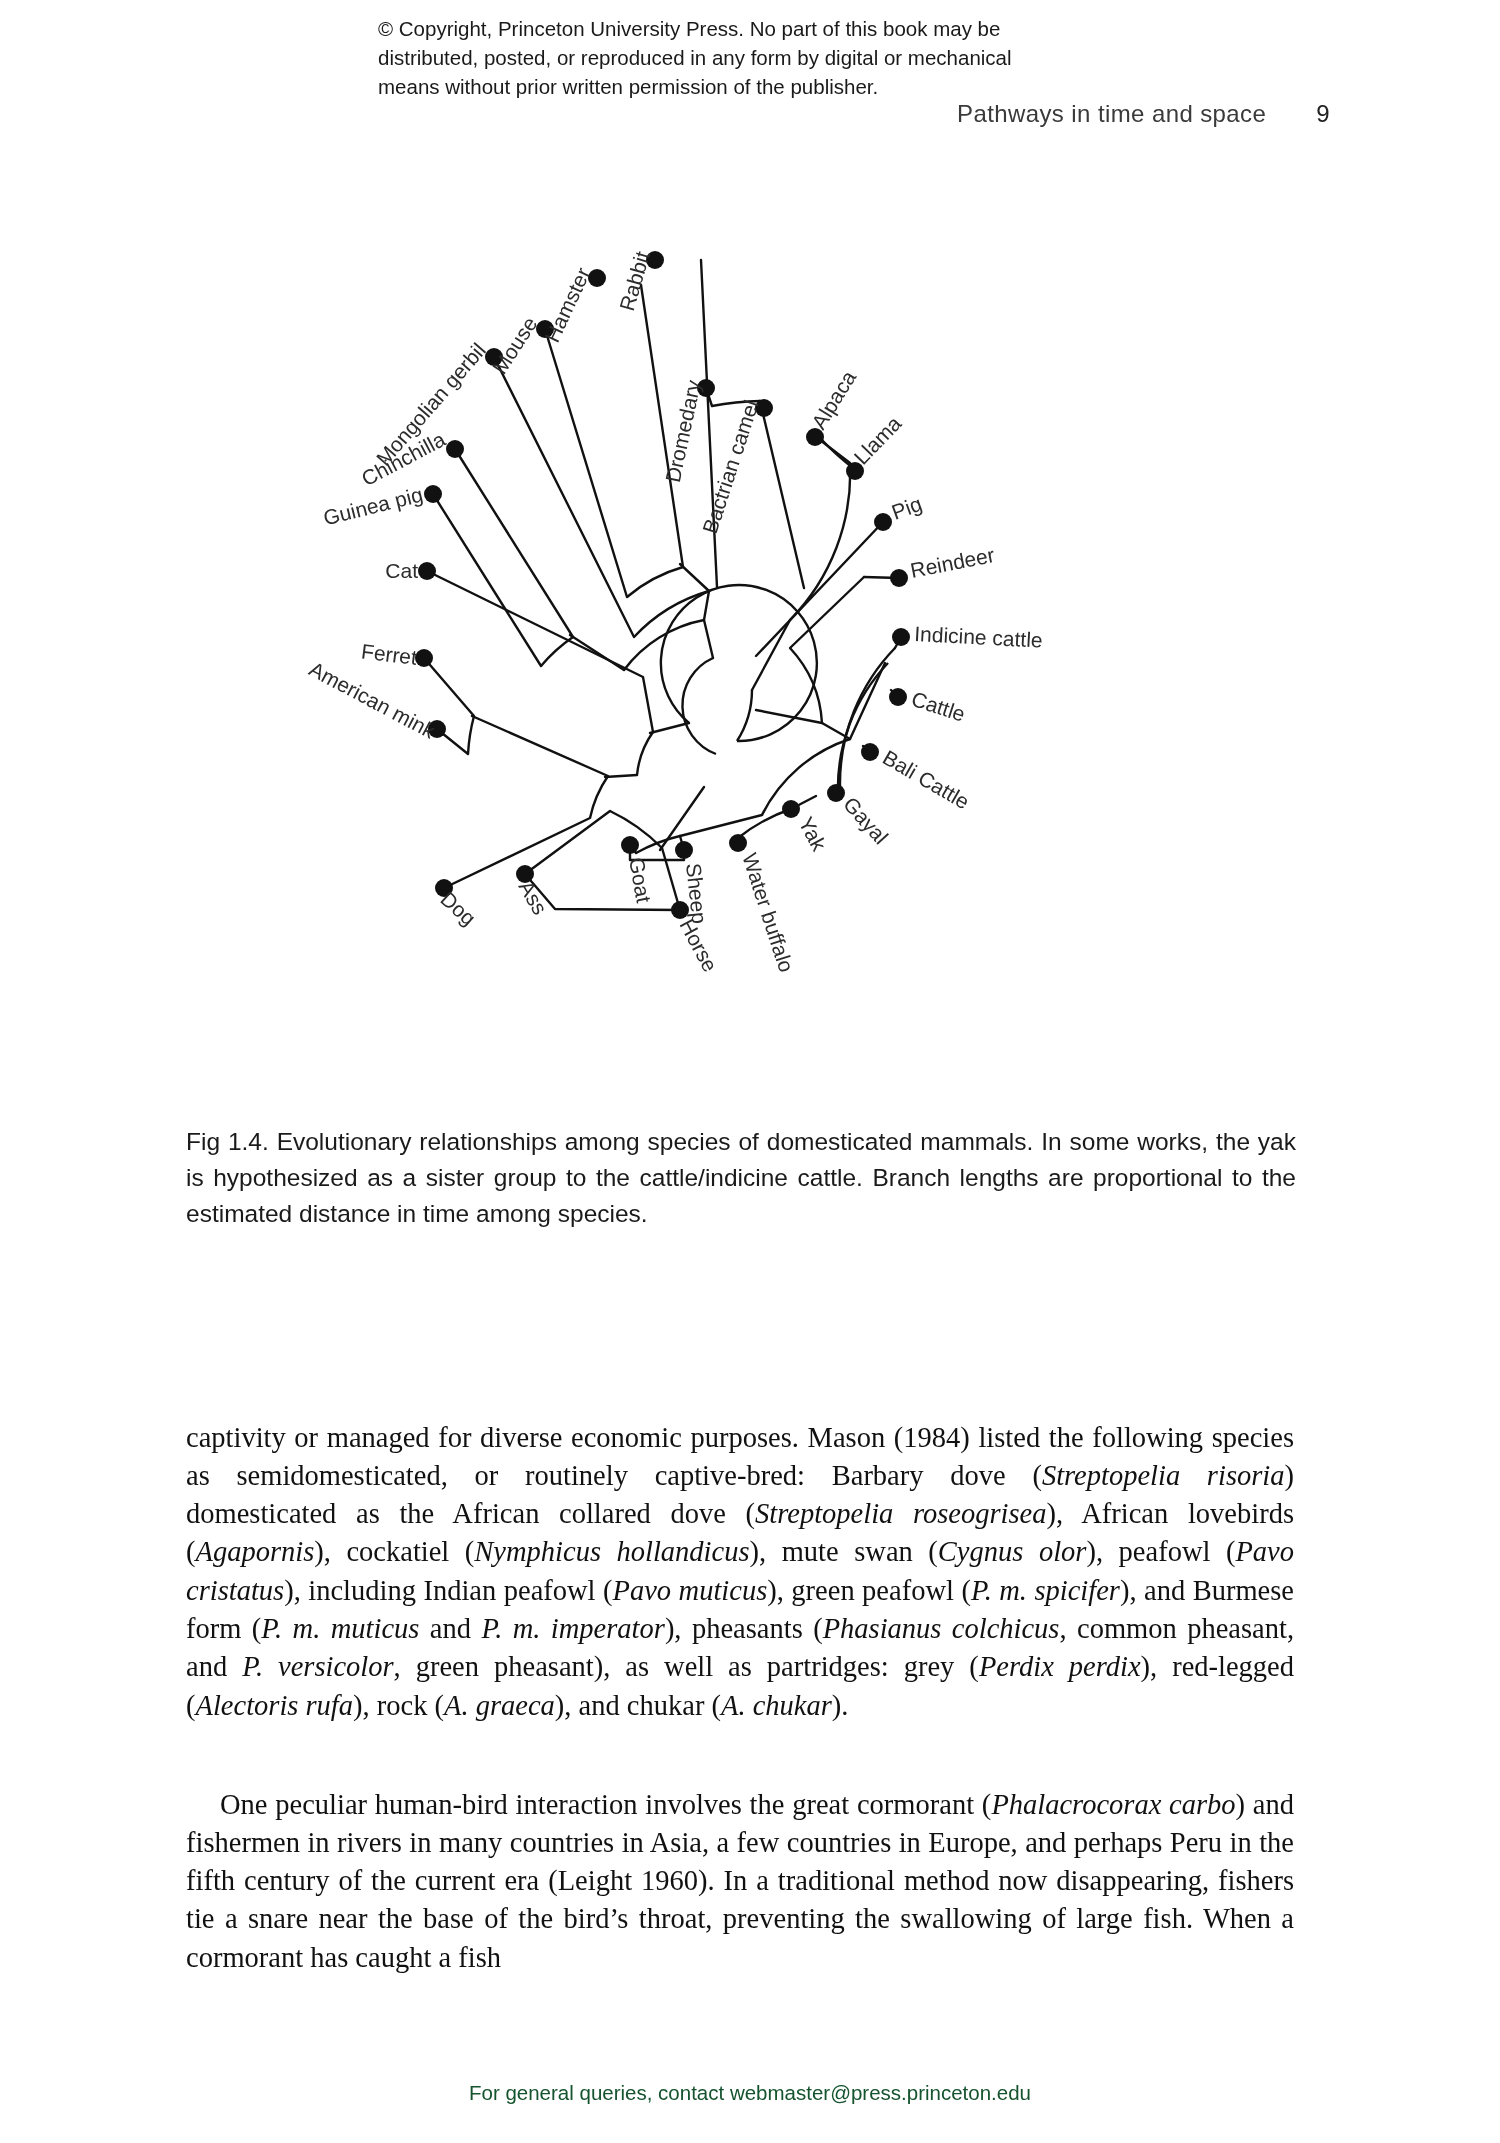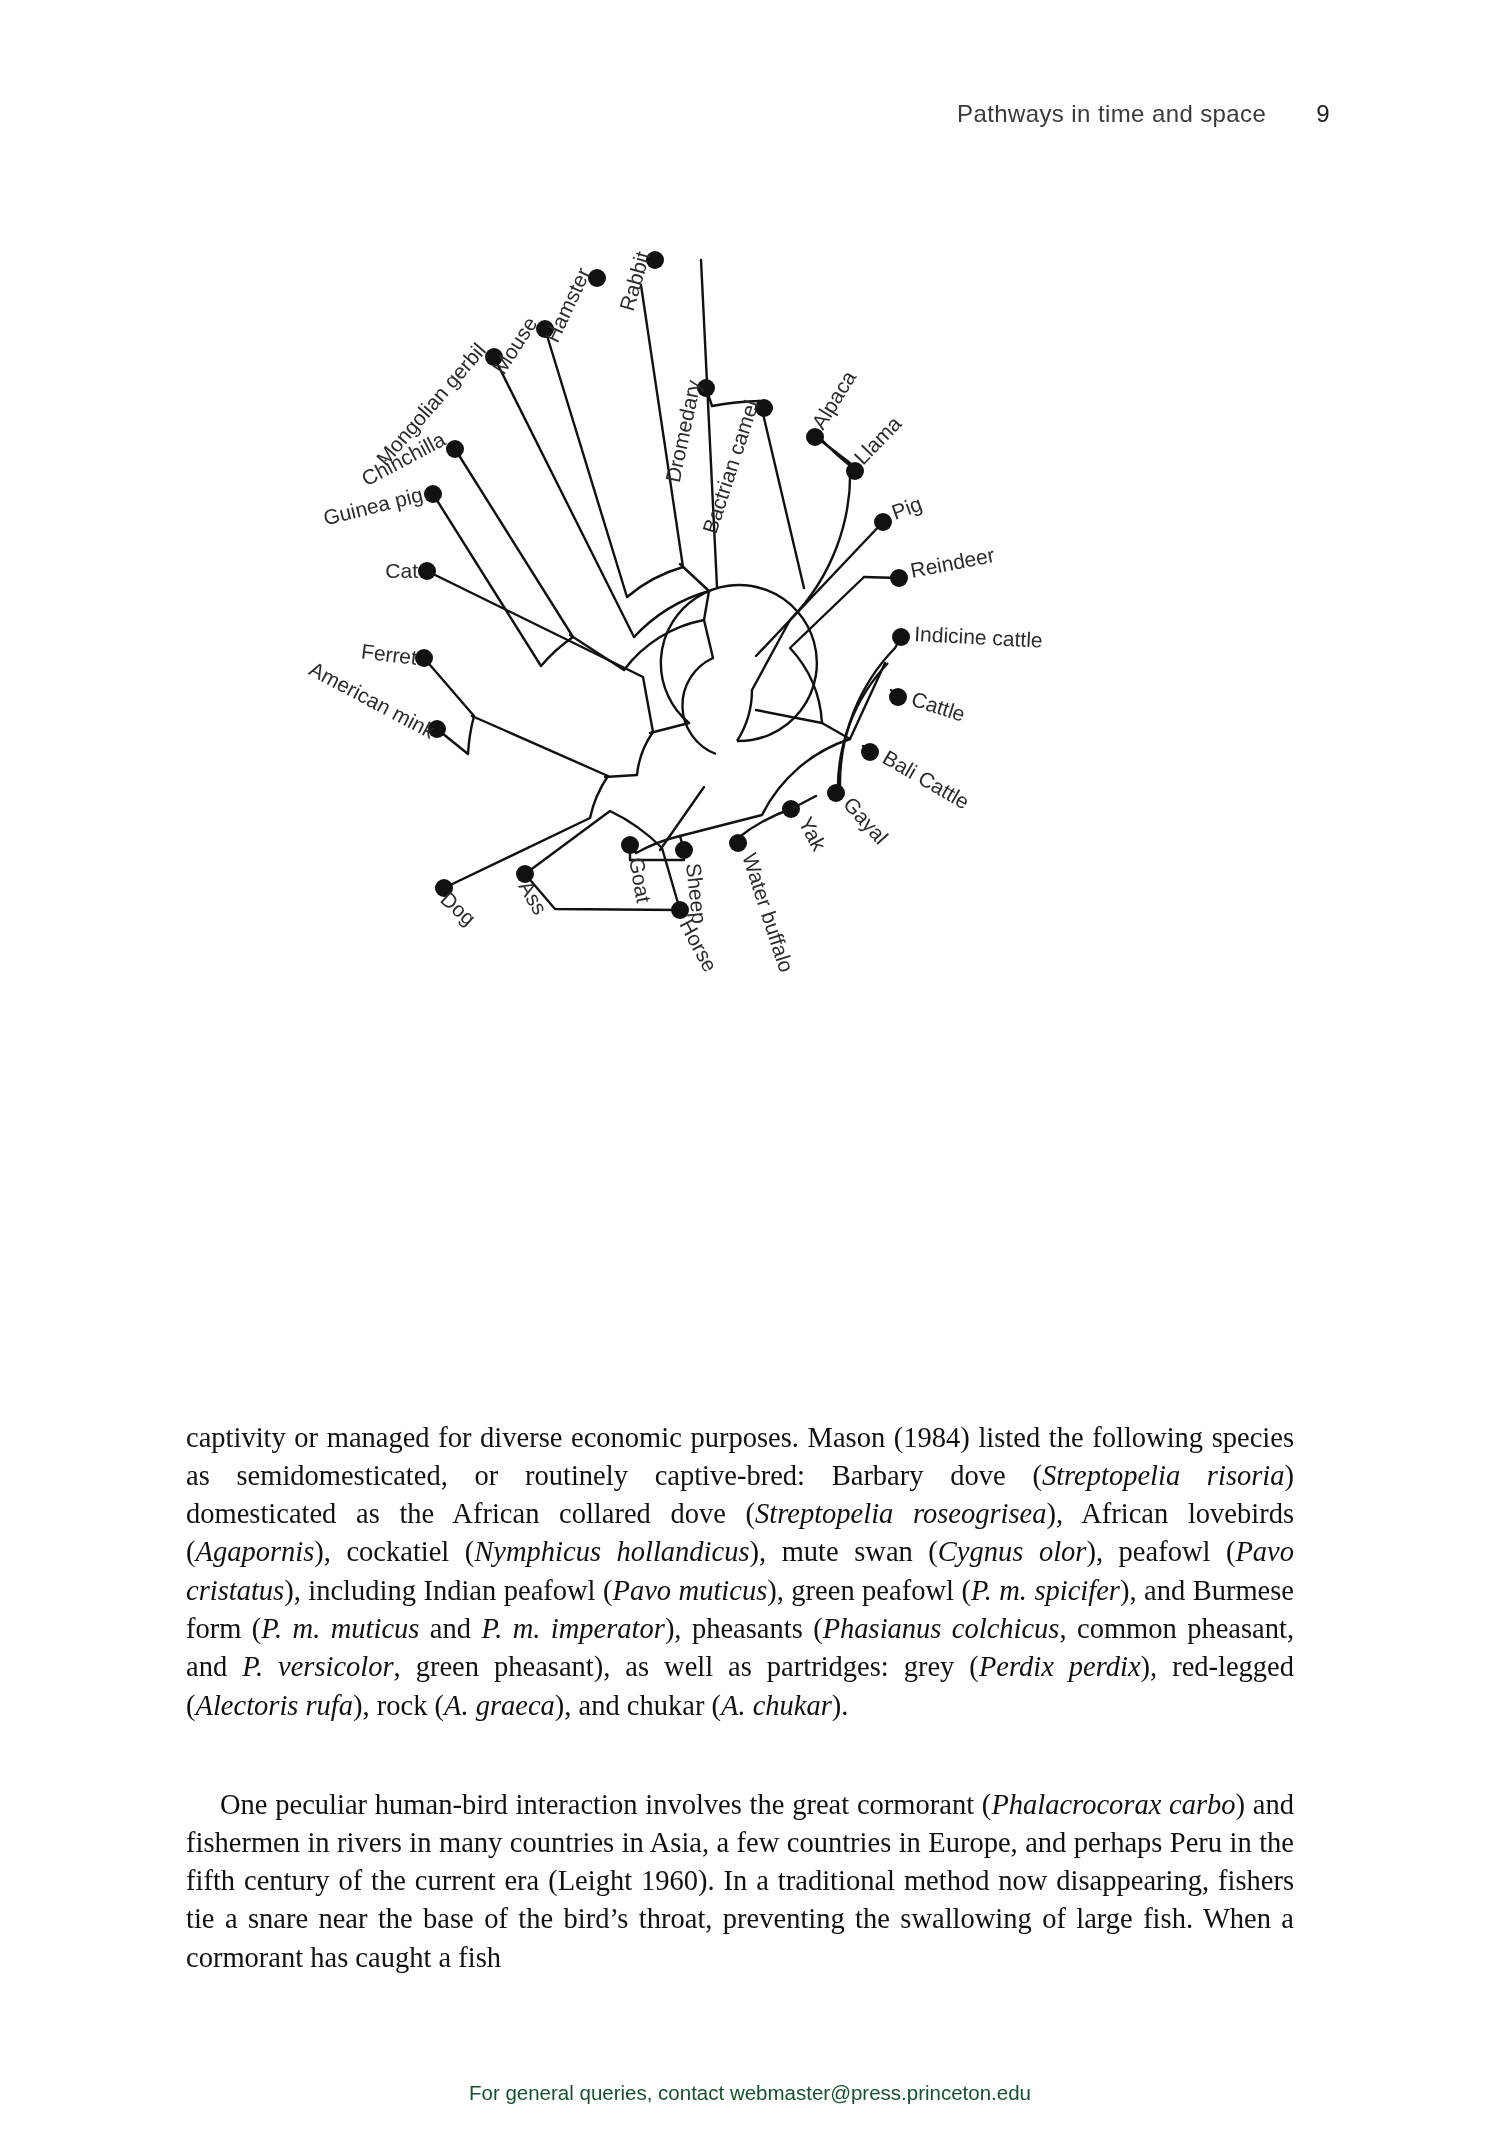--- a/index.html
+++ b/index.html
@@ -70,20 +70,25 @@
     text-align:center;
     font-family:"Liberation Sans", sans-serif;
     font-size:20.5px;color:#14532d;
   }
 </style>
 </head>
 <body>
 
 <div class="page">
 
+  <div id="copyright-notice">
+    <div>© Copyright, Princeton University Press. No part of this book may be</div>
+    <div>distributed, posted, or reproduced in any form by digital or mechanical</div>
+    <div>means without prior written permission of the publisher.</div>
+  </div>
 
   <div id="running-head">
     <span class="rh-title">Pathways in time and space</span><span class="rh-page">9</span>
   </div>
 
   <div id="figure-area">
     <svg id="tree-svg" viewBox="0 0 1200 980">
       <g>
 
         <path class="tree-arc" d="M 539 573 A 78 78 0 1 1 587 591"></path>
@@ -225,20 +230,21 @@
         <text class="tip-label" x="289" y="751" transform="rotate(42 289 751)" text-anchor="start">Dog</text>
         <text class="tip-label" x="280" y="589" transform="rotate(28 280 589)" text-anchor="end">American mink</text>
         <text class="tip-label" x="266" y="515" transform="rotate(7 266 515)" text-anchor="end">Ferret</text>
         <text class="tip-label" x="268" y="428" transform="rotate(0 268 428)" text-anchor="end">Cat</text>
         <text class="tip-label" x="274" y="351" transform="rotate(-14 274 351)" text-anchor="end">Guinea pig</text>
         <text class="tip-label" x="297" y="294" transform="rotate(-28 297 294)" text-anchor="end">Chinchilla</text>
       </g>
     </svg>
   </div>
 
+  <div id="figure-caption">Fig 1.4. Evolutionary relationships among species of domesticated mammals. In some works, the yak is hypothesized as a sister group to the cattle/indicine cattle. Branch lengths are proportional to the estimated distance in time among species.</div>
 
   <p class="body-text" id="paragraph-1"><span>captivity or managed for diverse economic purposes. Mason (1984) listed the following species as semidomesticated, or routinely captive-bred: Barbary dove (</span><i>Streptopelia risoria</i><span>) domesticated as the African collared dove (</span><i>Streptopelia roseogrisea</i><span>), African lovebirds (</span><i>Agapornis</i><span>), cockatiel (</span><i>Nymphicus hollandicus</i><span>), mute swan (</span><i>Cygnus olor</i><span>), peafowl (</span><i>Pavo cristatus</i><span>), including Indian peafowl (</span><i>Pavo muticus</i><span>), green peafowl (</span><i>P. m. spicifer</i><span>), and Burmese form (</span><i>P. m. muticus</i><span> and </span><i>P. m. imperator</i><span>), pheasants (</span><i>Phasianus colchicus</i><span>, common pheasant, and </span><i>P. versicolor</i><span>, green pheasant), as well as partridges: grey (</span><i>Perdix perdix</i><span>), red-legged (</span><i>Alectoris rufa</i><span>), rock (</span><i>A. graeca</i><span>), and chukar (</span><i>A. chukar</i><span>).</span></p>
 
   <p class="body-text" id="paragraph-2"><span>One peculiar human-bird interaction involves the great cormorant (</span><i>Phalacrocorax carbo</i><span>) and fishermen in rivers in many countries in Asia, a few countries in Europe, and perhaps Peru in the fifth century of the current era (Leight 1960). In a traditional method now disappearing, fishers tie a snare near the base of the bird’s throat, preventing the swallowing of large fish. When a cormorant has caught a fish</span></p>
 
   <div id="footer-note">For general queries, contact webmaster@press.princeton.edu</div>
 
 </div>
 
 </body></html>

